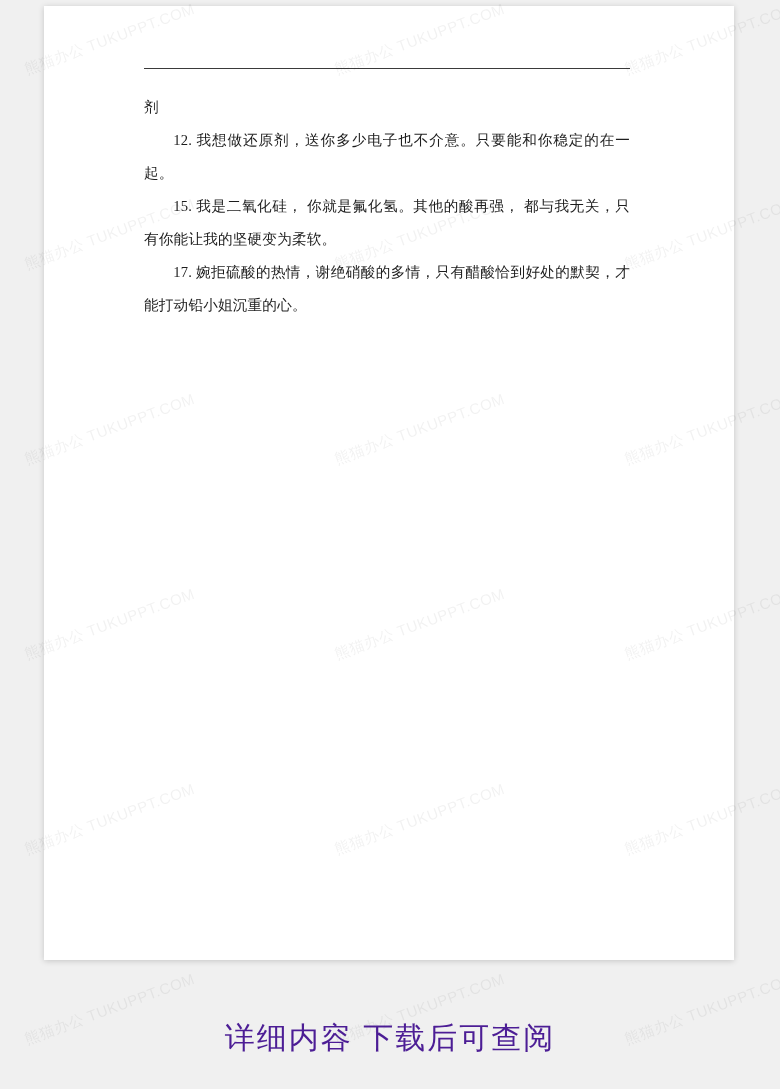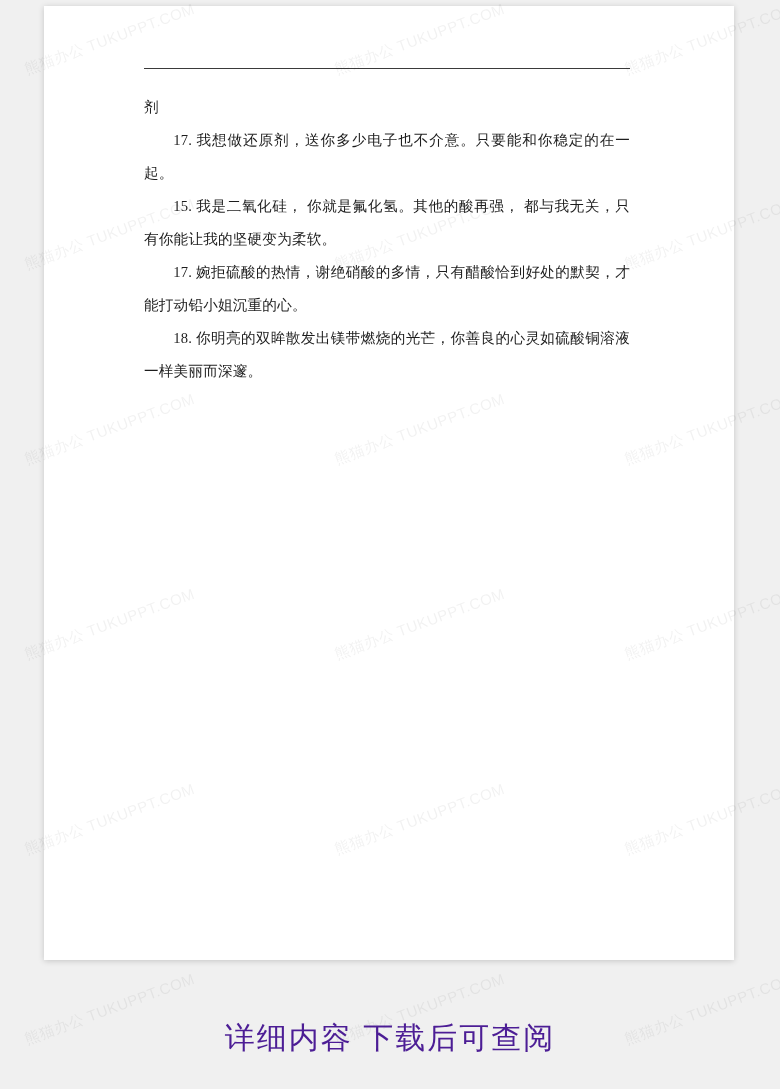--- a/index.html
+++ b/index.html
@@ -88,24 +88,23 @@
   }
 </style>
 </head>
 <body>
 
 <div id="page-sheet">
   <div id="doc-body">
     <div id="header-rule"></div>
 
     <p class="para">剂</p>
-    <p class="para indent">17. 我想做还原剂，送你多少电子也不介意。只要能和你稳定的在一起。</p>
+    <p class="para indent">12. 我想做还原剂，送你多少电子也不介意。只要能和你稳定的在一起。</p>
     <p class="para indent">15. 我是二氧化硅， 你就是氟化氢。其他的酸再强， 都与我无关，只有你能让我的坚硬变为柔软。</p>
     <p class="para indent">17. 婉拒硫酸的热情，谢绝硝酸的多情，只有醋酸恰到好处的默契，才能打动铅小姐沉重的心。</p>
-    <p class="para indent">18. 你明亮的双眸散发出镁带燃烧的光芒，你善良的心灵如硫酸铜溶液一样美丽而深邃。</p>
   </div>
 </div>
 
 <div id="watermark-layer">
     <div class="wm" style="left: 20px; top: 30px;">熊猫办公 TUKUPPT.COM</div>
     <div class="wm" style="left: 330px; top: 30px;">熊猫办公 TUKUPPT.COM</div>
     <div class="wm" style="left: 620px; top: 30px;">熊猫办公 TUKUPPT.COM</div>
     <div class="wm" style="left: 20px; top: 225px;">熊猫办公 TUKUPPT.COM</div>
     <div class="wm" style="left: 330px; top: 225px;">熊猫办公 TUKUPPT.COM</div>
     <div class="wm" style="left: 620px; top: 225px;">熊猫办公 TUKUPPT.COM</div>

